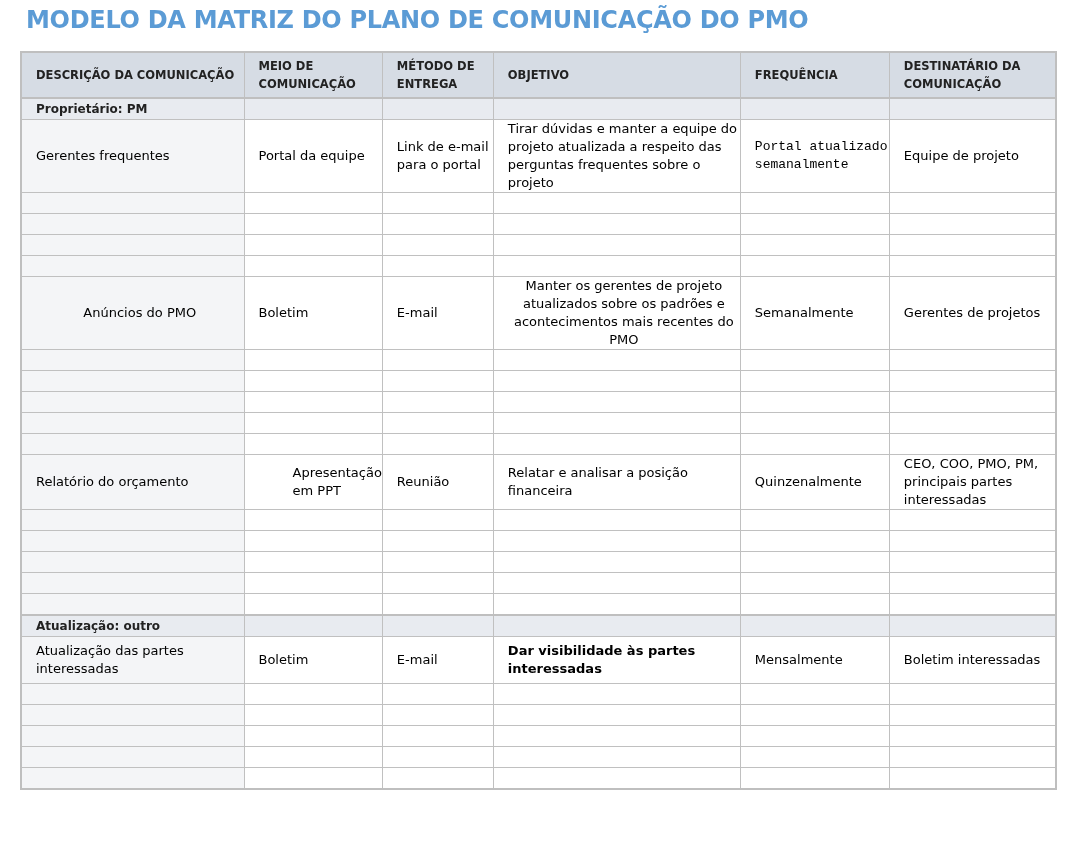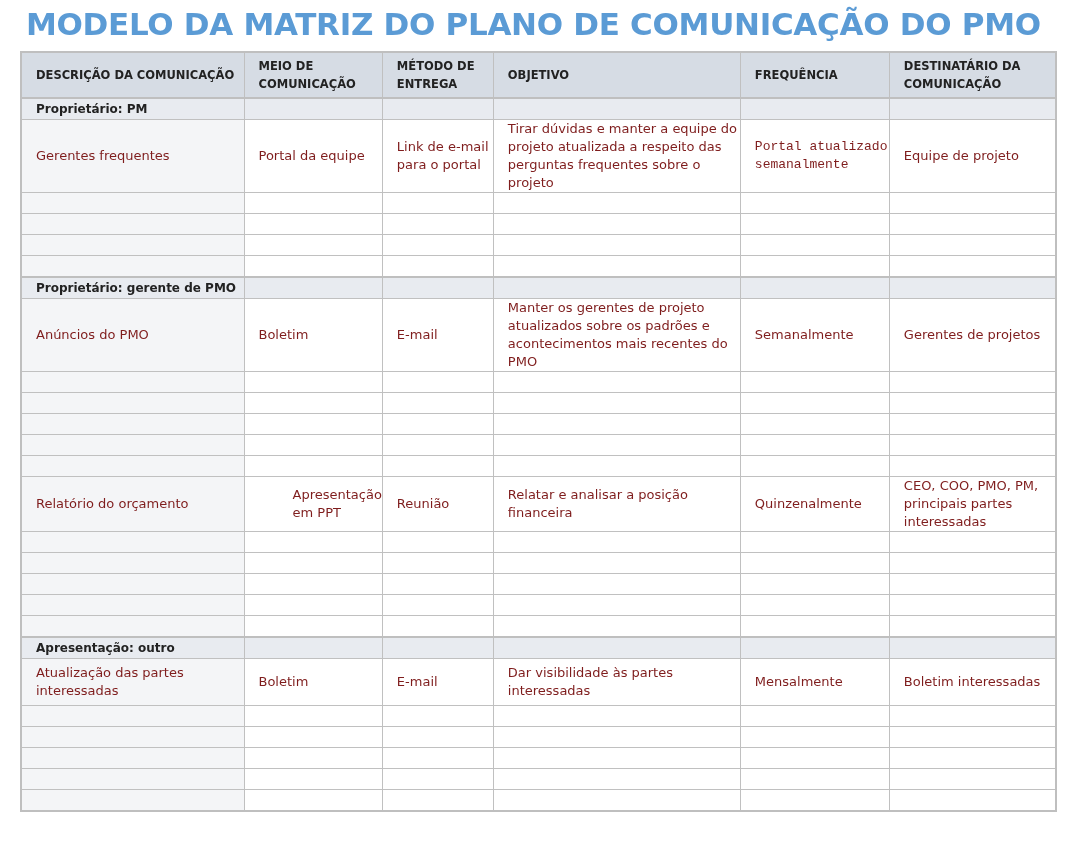--- a/index.html
+++ b/index.html
@@ -4,21 +4,21 @@
   <style>
     html, body { margin: 0; padding: 0; background: #ffffff; }
     body {
       width: 1065px; height: 846px; position: relative; overflow: hidden;
       font-family: "DejaVu Sans", "Liberation Sans", sans-serif;
       color: #222222;
     }
     .title {
       position: absolute; left: 26px; top: 6px;
       font-family: "DejaVu Sans", sans-serif;
-      font-weight: bold; font-size: 31px; letter-spacing: -0.3px;
+      font-weight: bold; font-size: 24px; letter-spacing: -0.3px;
       color: #5b9bd5; white-space: nowrap;
     }
     table.matrix {
       position: absolute; left: 20px; top: 51px;
       border-collapse: collapse; table-layout: fixed;
       border: 2px solid #bfbfbf;
     }
     table.matrix td, table.matrix th {
       border: 1px solid #c0c0c0;
       padding: 0 0 0 14px;
@@ -30,21 +30,21 @@
       font-weight: bold; font-size: 11.5px; text-align: left;
       line-height: 18px; color: #222;
       height: 44px;
     }
     tr.section td {
       background: #e8ebf0; height: 20px;
       font-size: 12px; font-weight: bold; line-height: 20px;
     }
     tr.section { border-top: 2px solid #bfbfbf; padding-left: 6px; }
     tr.data td {
-      font-size: 13px; line-height: 18px; color: #7f1d1d;
+      font-size: 13px; line-height: 18px; color: #000000;
       background: #ffffff;
     }
     tr.data td.first, tr.empty td.first { background: #f4f5f7; }
     tr.empty td { height: 20px; background: #ffffff; }
     col.c1 { width: 223px; }
     col.c2 { width: 135px; }
     col.c3 { width: 111px; }
     col.c4 { width: 247px; }
     col.c5 { width: 149px; }
     col.c6 { width: 167px; }
@@ -115,33 +115,25 @@
         <td></td>
       </tr>
       <tr class="empty">
         <td class="first"></td>
         <td></td>
         <td></td>
         <td></td>
         <td></td>
         <td></td>
       </tr>
-      <tr class="section">
-        <td>Proprietário: gerente de PMO</td>
-        <td></td>
-        <td></td>
-        <td></td>
-        <td></td>
-        <td></td>
-      </tr>
-      <tr class="data">
-        <td class="first" style="height: 72px;">Anúncios do PMO</td>
+      <tr class="data">
+        <td class="first" style="height: 72px; text-align: center;">Anúncios do PMO</td>
         <td style="height: 72px;">Boletim</td>
         <td style="height: 72px;">E-mail</td>
-        <td style="height: 72px;">Manter os gerentes de projeto atualizados sobre os padrões e acontecimentos mais recentes do PMO</td>
+        <td style="height: 72px; text-align: center;">Manter os gerentes de projeto atualizados sobre os padrões e acontecimentos mais recentes do PMO</td>
         <td style="height: 72px;">Semanalmente</td>
         <td style="height: 72px;">Gerentes de projetos</td>
       </tr>
       <tr class="empty">
         <td class="first"></td>
         <td></td>
         <td></td>
         <td></td>
         <td></td>
         <td></td>
@@ -220,32 +212,32 @@
       </tr>
       <tr class="empty">
         <td class="first"></td>
         <td></td>
         <td></td>
         <td></td>
         <td></td>
         <td></td>
       </tr>
       <tr class="section">
-        <td>Apresentação: outro</td>
+        <td>Atualização: outro</td>
         <td></td>
         <td></td>
         <td></td>
         <td></td>
         <td></td>
       </tr>
       <tr class="data">
         <td class="first" style="height: 46px;">Atualização das partes interessadas</td>
         <td style="height: 46px;">Boletim</td>
         <td style="height: 46px;">E-mail</td>
-        <td style="height: 46px;">Dar visibilidade às partes interessadas</td>
+        <td style="height: 46px; font-weight: bold;">Dar visibilidade às partes interessadas</td>
         <td style="height: 46px;">Mensalmente</td>
         <td style="height: 46px;">Boletim interessadas</td>
       </tr>
       <tr class="empty">
         <td class="first"></td>
         <td></td>
         <td></td>
         <td></td>
         <td></td>
         <td></td>

